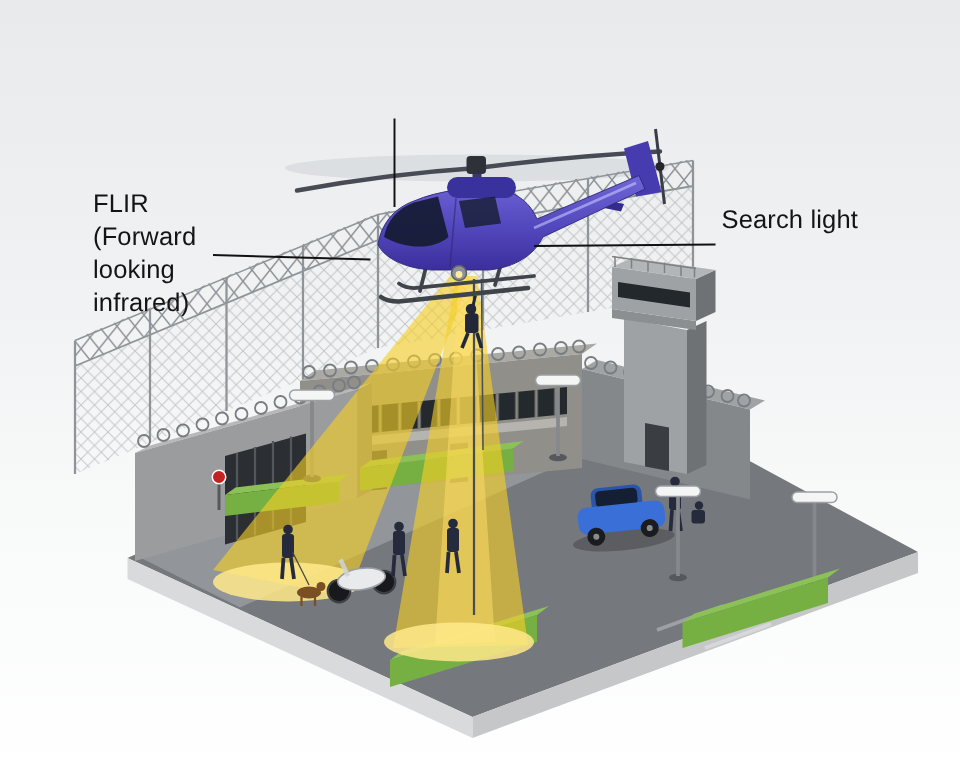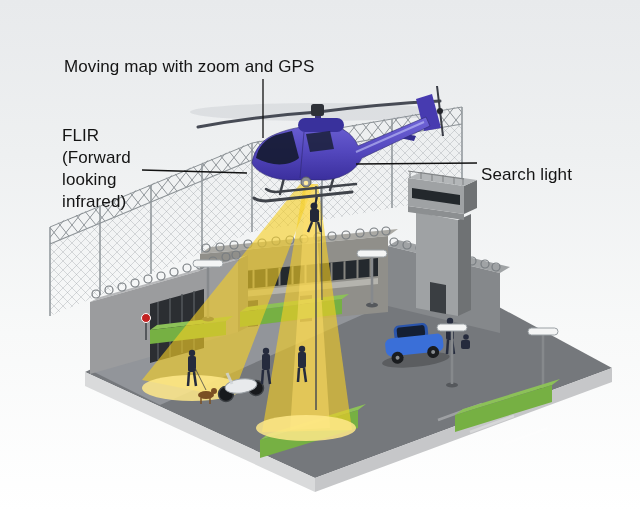--- a/index.html
+++ b/index.html
@@ -8,21 +8,21 @@
     background:linear-gradient(180deg,#e8eaec 0%,#eef0f1 30%,#f8f9f9 65%,#ffffff 100%);
     font-family:"Liberation Sans",sans-serif;
   }
   .stage svg{position:absolute;inset:0;}
   .label{
     position:absolute;color:#141414;font-size:17px;line-height:1.3;
     white-space:pre-line;letter-spacing:.1px;
   }
   .label-moving-map{left:64px;top:56px;}
   .label-flir{left:62px;top:106px;margin-top:19px;}
-  .label-search{left:481px;top:164px;}
+  .label-search{left:481px;top:136px;}
 </style>
 </head>
 <body>
 
 <div class="stage">
 
 <svg width="640" height="512" viewBox="0 0 640 512">
   <defs>
     <pattern id="mesh" width="9" height="9" patternUnits="userSpaceOnUse">
       <path d="M0,0 L9,9 M9,0 L0,9" stroke="rgba(150,156,160,0.5)" stroke-width="0.7" fill="none"></path>
@@ -289,20 +289,19 @@
     <circle cx="306" cy="183" r="2.3" fill="#ffec9e"></circle>
   </g>
 
   <g stroke="var(--leader_line,#111111)" stroke-width="1.3">
     <line x1="263" y1="79" x2="263" y2="138"></line>
     <line x1="142" y1="170" x2="247" y2="173"></line>
     <line x1="477" y1="163" x2="356" y2="164"></line>
   </g>
 </svg>
 
-<div class="label label-moving-map">Moving map with zoom and GPS</div>
 <div class="label label-flir">FLIR
 (Forward
 looking
 infrared)</div>
 <div class="label label-search">Search light</div>
 
 </div>
 
 </body></html>

